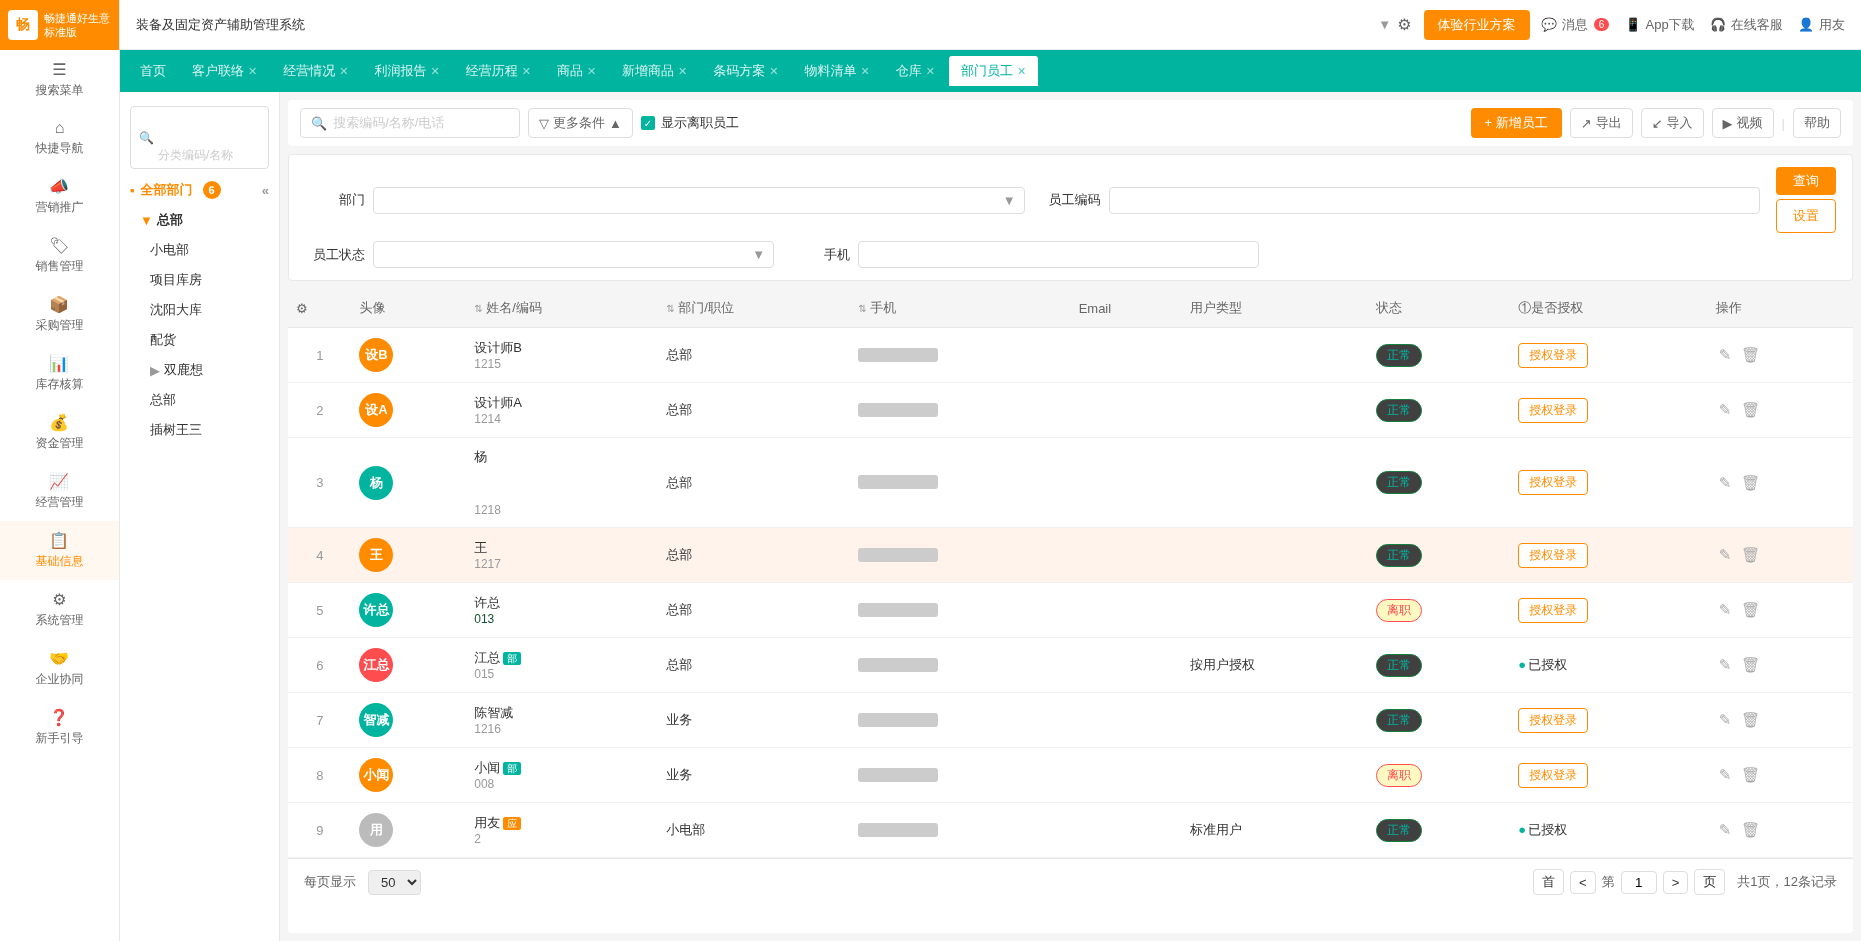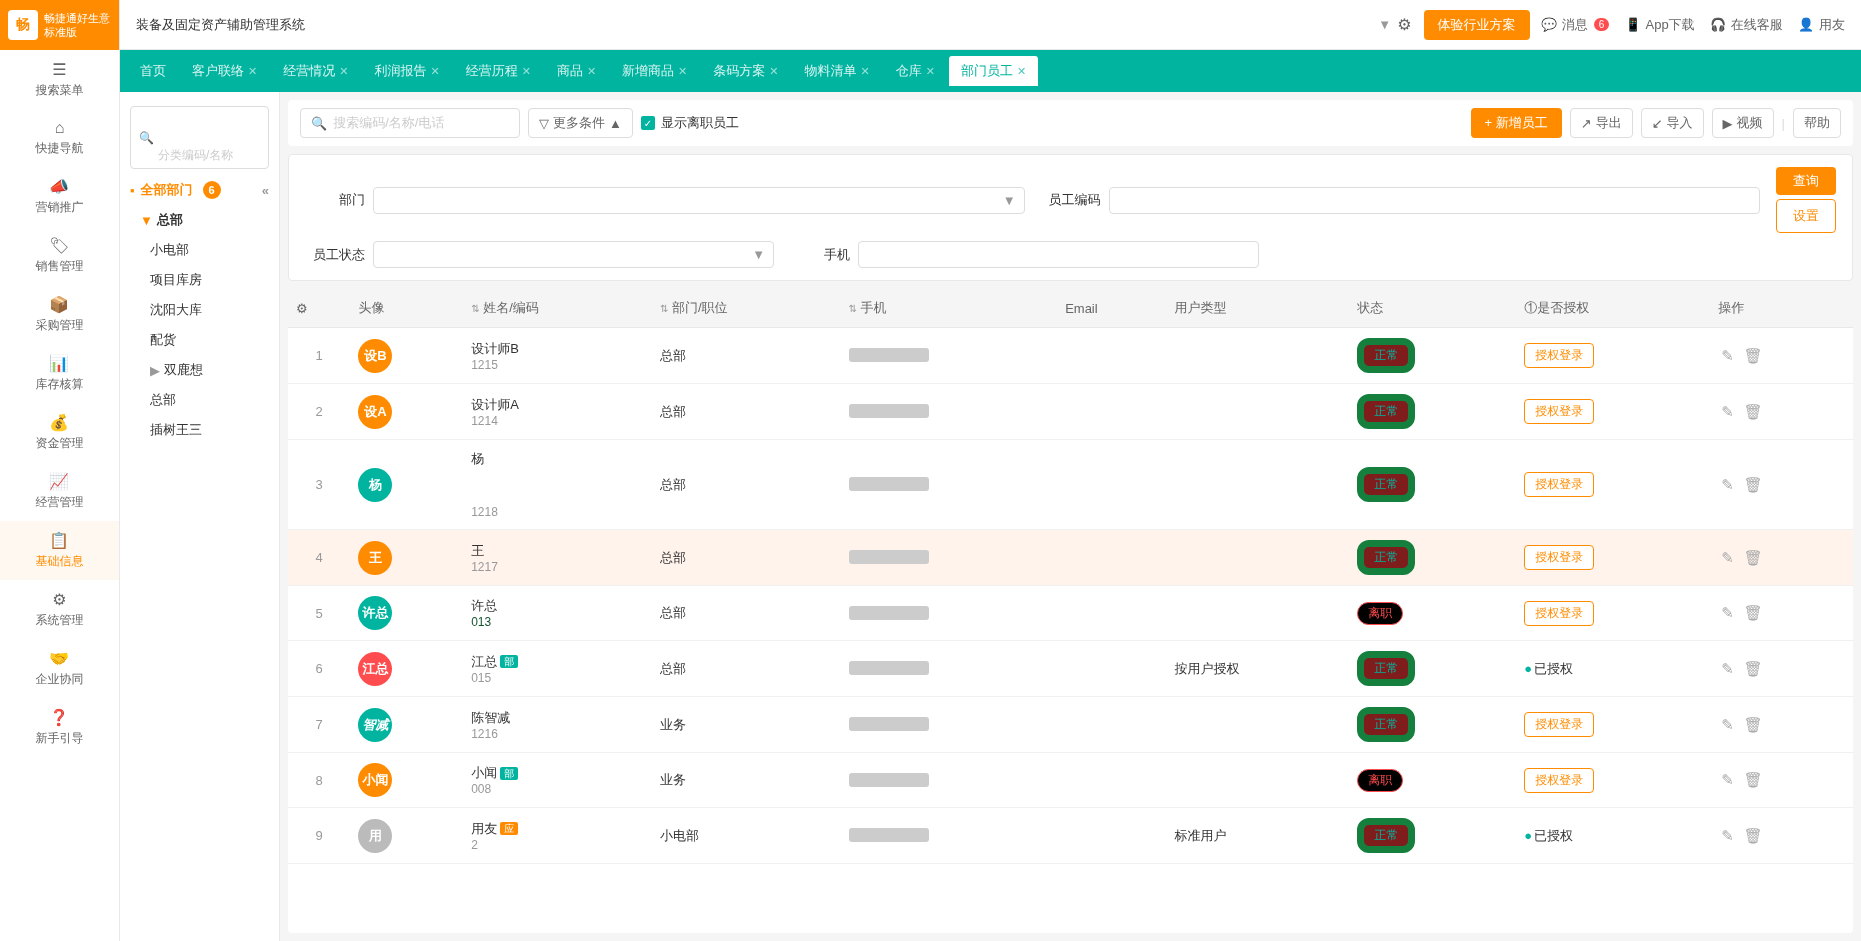--- a/index.html
+++ b/index.html
@@ -71,22 +71,22 @@
 
     
     .table-wrap { flex: 1; overflow-y: auto; background: #fff; border-radius: 4px; }
     table { width: 100%; border-collapse: collapse; }
     thead tr { background: #f5f5f5; }
     th { padding: 10px 8px; text-align: left; color: #666; font-size: 13px; font-weight: normal; border-bottom: 1px solid #e8e8e8; white-space: nowrap; }
     td { padding: 10px 8px; border-bottom: 1px solid #f0f0f0; font-size: 13px; color: #333; }
     tr.highlighted { background: #fff3ec; }
     .avatar { width: 34px; height: 34px; border-radius: 50%; display: flex; align-items: center; justify-content: center; color: #fff; font-size: 13px; font-weight: bold; }
     .status-badge { border-radius: 12px; padding: 2px 10px; font-size: 12px; display: inline-block; }
-    .status-normal { background: #7f1d1d; color: #00b4a0; border: 7px solid #15803d; }
-    .status-resign { background: #000000; color: #ff4d4f; border: 1px solid #ff4d4f; }
+    .status-normal { background: #404040; color: #00b4a0; border: 1px solid #15803d; }
+    .status-resign { background: #fef9c3; color: #ff4d4f; border: 1px solid #ff4d4f; }
     .auth-btn { border: 1px solid #ff8c00; color: #ff8c00; background: #fff; border-radius: 4px; padding: 3px 10px; cursor: pointer; font-size: 12px; }
     .auth-done { color: #333; font-size: 13px; }
     .auth-dot { color: #00b4a0; margin-right: 2px; }
     .op-icon { color: #aaa; cursor: pointer; font-size: 15px; margin: 0 3px; }
 
     
     .table-footer { background: #fff; border-top: 1px solid #e8e8e8; padding: 10px 16px; display: flex; align-items: center; gap: 12px; font-size: 13px; color: #333; border-radius: 0 0 4px 4px; }
     .page-size-label { color: #666; }
     .page-size-select { border: 1px solid #ddd; border-radius: 4px; padding: 3px 8px; font-size: 13px; color: #333; }
     .pagination { display: flex; align-items: center; gap: 6px; margin-left: auto; }
@@ -491,21 +491,21 @@
     <td><span class="status-badge status-normal">正常</span></td>
     <td><span class="auth-done"><span class="auth-dot">●</span>已授权</span></td>
     <td>
       <span class="op-icon">✎</span>
       <span class="op-icon">🗑</span>
     </td>
   </tr>
               <tr>
     <td style="color:#999;text-align:center;">7</td>
     <td>
-      <div class="avatar" style="background:#00b4a0;font-style:italic;">智减</div>
+      <div class="avatar" style="background:#00b4a0;">智减</div>
     </td>
     <td>
       <div>陈智减</div>
       <div style="color:#999;font-size:12px;">1216</div>
     </td>
     <td>业务</td>
     <td><span style="background:#ccc;border-radius:3px;color:transparent;display:inline-block;min-width:80px;height:14px;">&nbsp;&nbsp;&nbsp;&nbsp;&nbsp;&nbsp;</span></td>
     <td></td>
     <td></td>
     <td><span class="status-badge status-normal">正常</span></td>
@@ -550,17 +550,32 @@
     <td>标准用户</td>
     <td><span class="status-badge status-normal">正常</span></td>
     <td><span class="auth-done"><span class="auth-dot">●</span>已授权</span></td>
     <td>
       <span class="op-icon">✎</span>
       <span class="op-icon">🗑</span>
     </td>
   </tr>
             </tbody>
         </table>
+        <div class="table-footer">
+          <span class="page-size-label">每页显示</span>
+          <select class="page-size-select">
+            <option>50</option>
+          </select>
+          <div class="pagination">
+            <button class="page-btn">首</button>
+            <button class="page-btn">&lt;</button>
+            <span style="color:#666;">第</span>
+            <input type="text" value="1" style="width: 36px; border: 1px solid rgb(221, 221, 221); border-radius: 4px; text-align: center; padding: 3px;">
+            <button class="page-btn">&gt;</button>
+            <button class="page-btn">页</button>
+          </div>
+          <span class="page-total">共1页，12条记录</span>
+        </div>
       </div>
 
     </div>
   </div>
 </div>
 
 </body></html>

